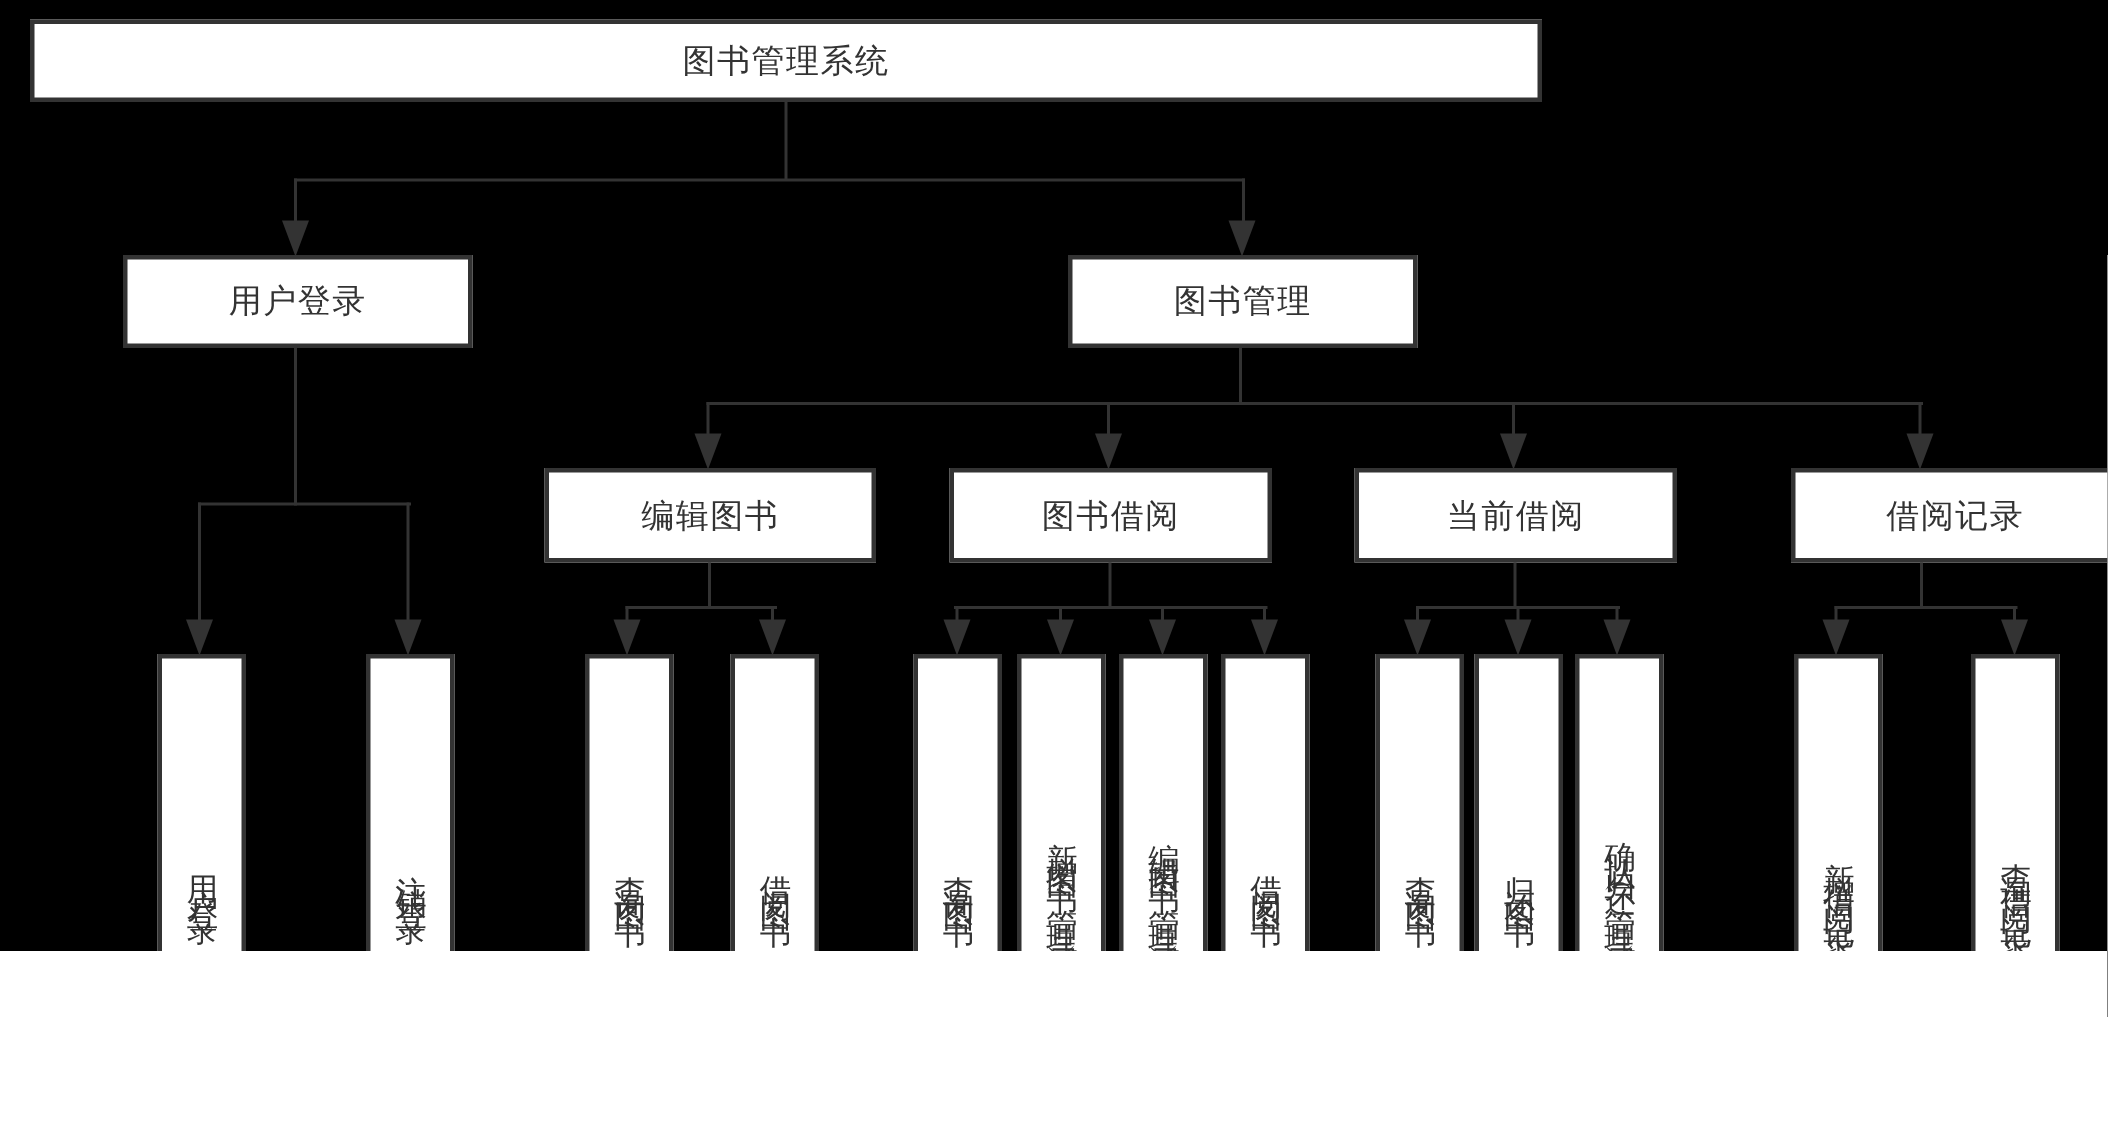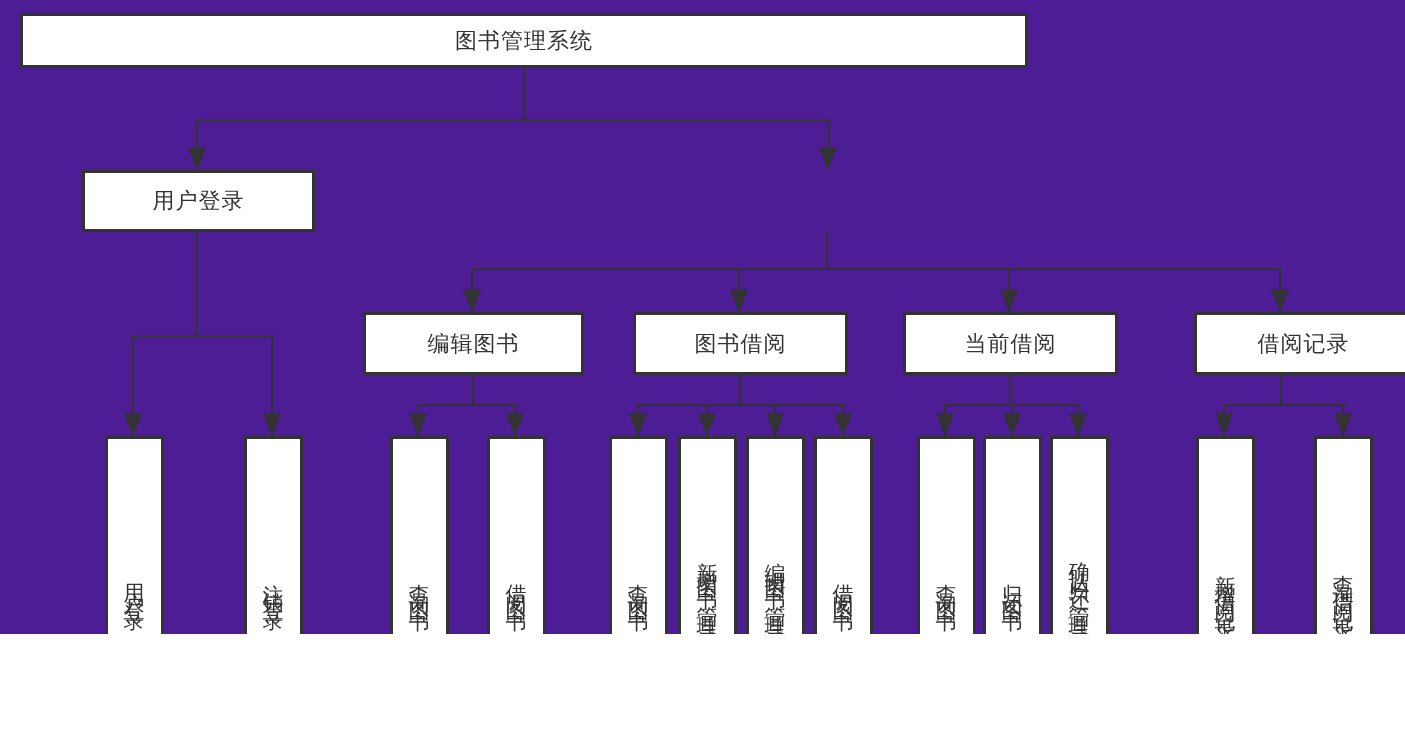--- a/index.html
+++ b/index.html
@@ -1,17 +1,17 @@
 <!DOCTYPE html>
 <html><head>
 <meta charset="utf-8">
 <style>
   html,body { margin:0; padding:0; background:#ffffff; }
   .stage {
-    position:relative; width:1405px; height:634px; background:#4c1d95;
+    position:relative; width:1405px; height:634px; background:#000000;
     font-family:"Liberation Sans","DejaVu Sans",sans-serif; color:#333333;
     overflow:hidden;
   }
   .hbox {
     position:absolute; box-sizing:border-box; background:#ffffff;
     border:3px solid #333333; display:flex; align-items:center; justify-content:center;
     font-size:22px; letter-spacing:1px; white-space:nowrap;
   }
   .vbox {
     position:absolute; box-sizing:border-box; background:#ffffff;
@@ -41,20 +41,21 @@
   <div class="hbox" style="left:20px;top:13px;width:1008px;height:55px">图书管理系统</div>
 
   <div class="vline" style="left:523px;top:68px;height:52px"></div>
   <div class="hline" style="left:196px;top:119px;width:634px"></div>
   <div class="vline" style="left:196px;top:119px;height:31px"></div>
   <div class="arrow" style="left:188px;top:147px"></div>
   <div class="vline" style="left:828px;top:119px;height:31px"></div>
   <div class="arrow" style="left:819px;top:147px"></div>
 
   <div class="hbox" style="left:82px;top:170px;width:233px;height:62px">用户登录</div>
+  <div class="hbox" style="left:712px;top:170px;width:233px;height:62px">图书管理</div>
 
   <div class="vline" style="left:196px;top:232px;height:105px"></div>
   <div class="hline" style="left:132px;top:335px;width:142px"></div>
   <div class="vline" style="left:132px;top:335px;height:79px"></div>
   <div class="arrow" style="left:124px;top:413px"></div>
   <div class="vline" style="left:271px;top:335px;height:79px"></div>
   <div class="arrow" style="left:263px;top:413px"></div>
 
   <div class="vline" style="left:826px;top:232px;height:38px"></div>
   <div class="hline" style="left:471px;top:268px;width:811px"></div>

